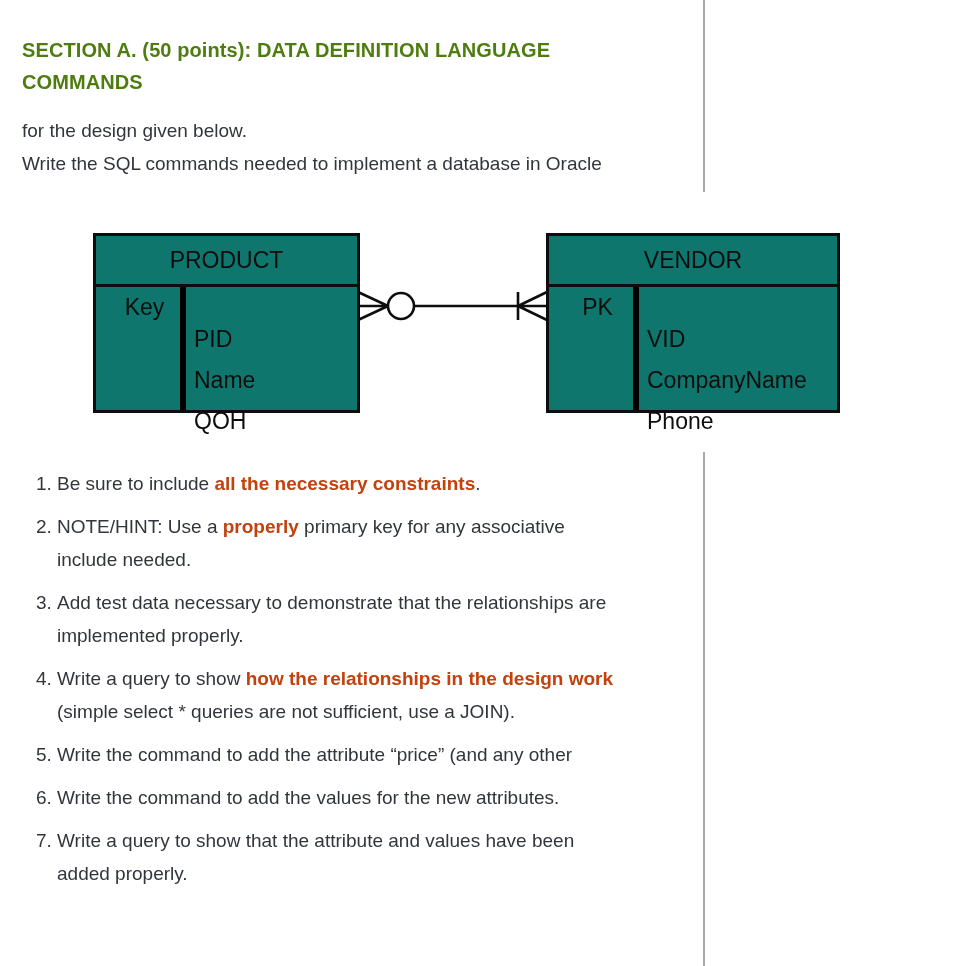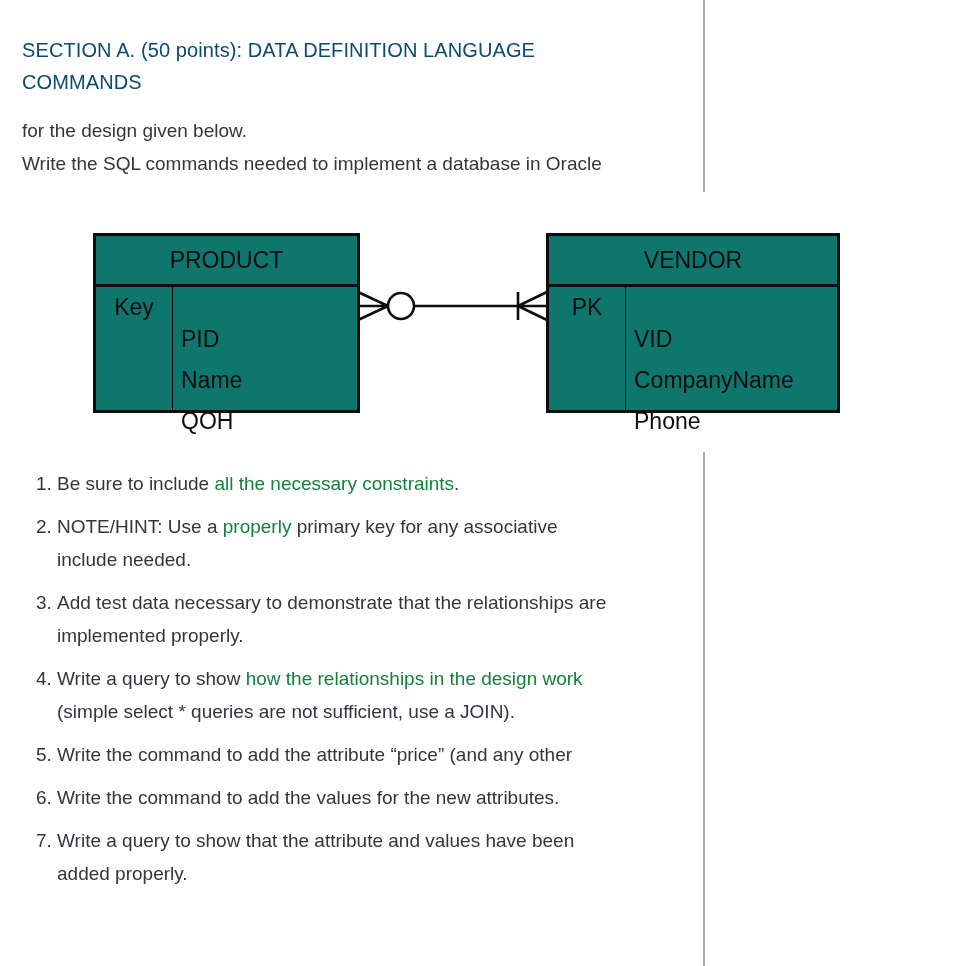--- a/index.html
+++ b/index.html
@@ -7,57 +7,57 @@
     position:relative;
     width:980px;height:966px;
     background:#ffffff;
     font-family:"Liberation Sans", sans-serif;
     color:#32363c;
     overflow:hidden;
   }
   
   .title{
     position:absolute;left:22px;top:34px;
-    font-size:20px;line-height:32px;font-weight:normal;
-    color:#0c4a6e;letter-spacing:.1px;
+    font-size:20px;line-height:32px;font-weight:bold;
+    color:#4d7c0f;letter-spacing:.1px;
   }
   .intro{
     position:absolute;left:22px;top:114px;
     font-size:19px;line-height:33px;color:#32363c;
   }
   
   .entity{
     position:absolute;box-sizing:border-box;
     border:3px solid #0d0d0d;background:#0f766e;
     color:#0d0d0d;font-size:23px;
   }
   .entity-header{
     height:48px;border-bottom:3px solid #0d0d0d;
     display:flex;align-items:center;justify-content:center;
   }
   .entity-body{display:flex;height:123px;}
   .key-col{
-    width:77px;border-right:1px solid #000000;
+    width:77px;border-right:6px solid #000000;
     box-sizing:border-box;text-align:center;
-    display:flex;justify-content:center;align-items:flex-start;
+    display:flex;justify-content:center;align-items:flex-start;margin-left:13px;
   }
   .key-col span{line-height:41px;}
   .attr-col{flex:1;padding-left:8px;margin-top:32px;}
   .attr-row{height:41px;display:flex;align-items:center;}
   .connector-svg{position:absolute;left:357px;top:282px;pointer-events:none;}
   
   .rule{position:absolute;width:2px;background:#a9a9a9;left:703px;}
   .rule-top{top:0;height:192px;}
   .rule-bottom{top:452px;height:514px;}
   
   .instruction-list{position:absolute;left:36px;top:467px;font-size:19px;}
   .li{position:relative;padding-left:21px;margin-bottom:10px;}
   .li .num{position:absolute;left:0;top:0;line-height:33px;}
   .li-line{line-height:33px;}
-  .b{font-weight:normal;color:#15803d;}
+  .b{font-weight:bold;color:#c2410c;}
 </style>
 </head>
 <body>
 
 <div class="page">
 
   <div class="title">
     <div>SECTION A. (50 points): DATA DEFINITION LANGUAGE</div>
     <div>COMMANDS</div>
   </div>

